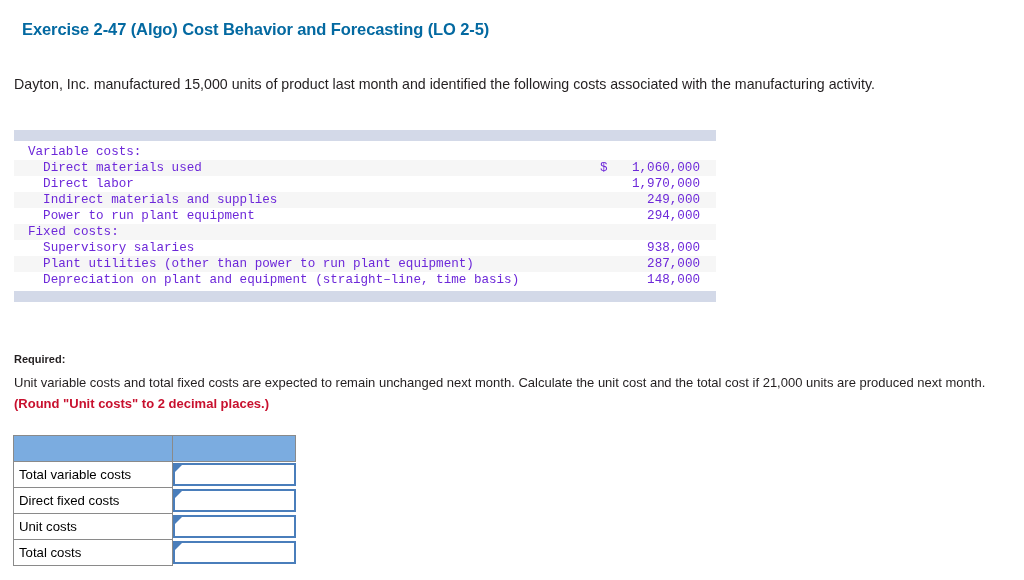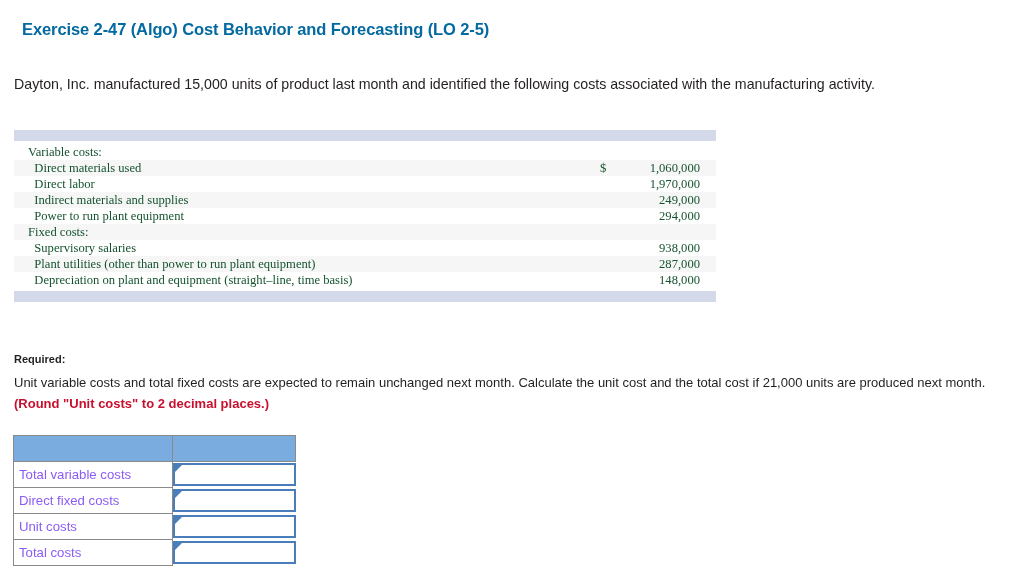--- a/index.html
+++ b/index.html
@@ -45,24 +45,24 @@
     line-height: 21px;
     color: #231f20;
   }
 
   
   .cost-table {
     position: absolute;
     left: 14px;
     top: 130px;
     width: 702px;
-    font-family: Liberation Serif, serif;
+    font-family: Liberation Mono, monospace;
     font-size: 12.6px;
     line-height: 16px;
-    color: #14532d;
+    color: #6d28d9;
   }
   .cost-band {
     height: 11px;
     background: #d3d9e8;
   }
   .cost-band.bottom {
     height: 11px;
   }
   .cost-rows {
     background: #ffffff;
@@ -142,21 +142,21 @@
   }
   .hdr-cell.right {
     border-left: 1px solid #6f9cc9;
   }
 
   .lbl-cell {
     height: 25px;
     background: #ffffff;
     border: 1px solid #8a8a8a;
     font-size: 13.2px;
-    color: #8b5cf6;
+    color: #000000;
     padding-left: 5px !important;
     white-space: nowrap;
   }
 
   .inp-cell {
     height: 25px;
     padding: 0 !important;
     position: relative;
   }
   .inp-box {

